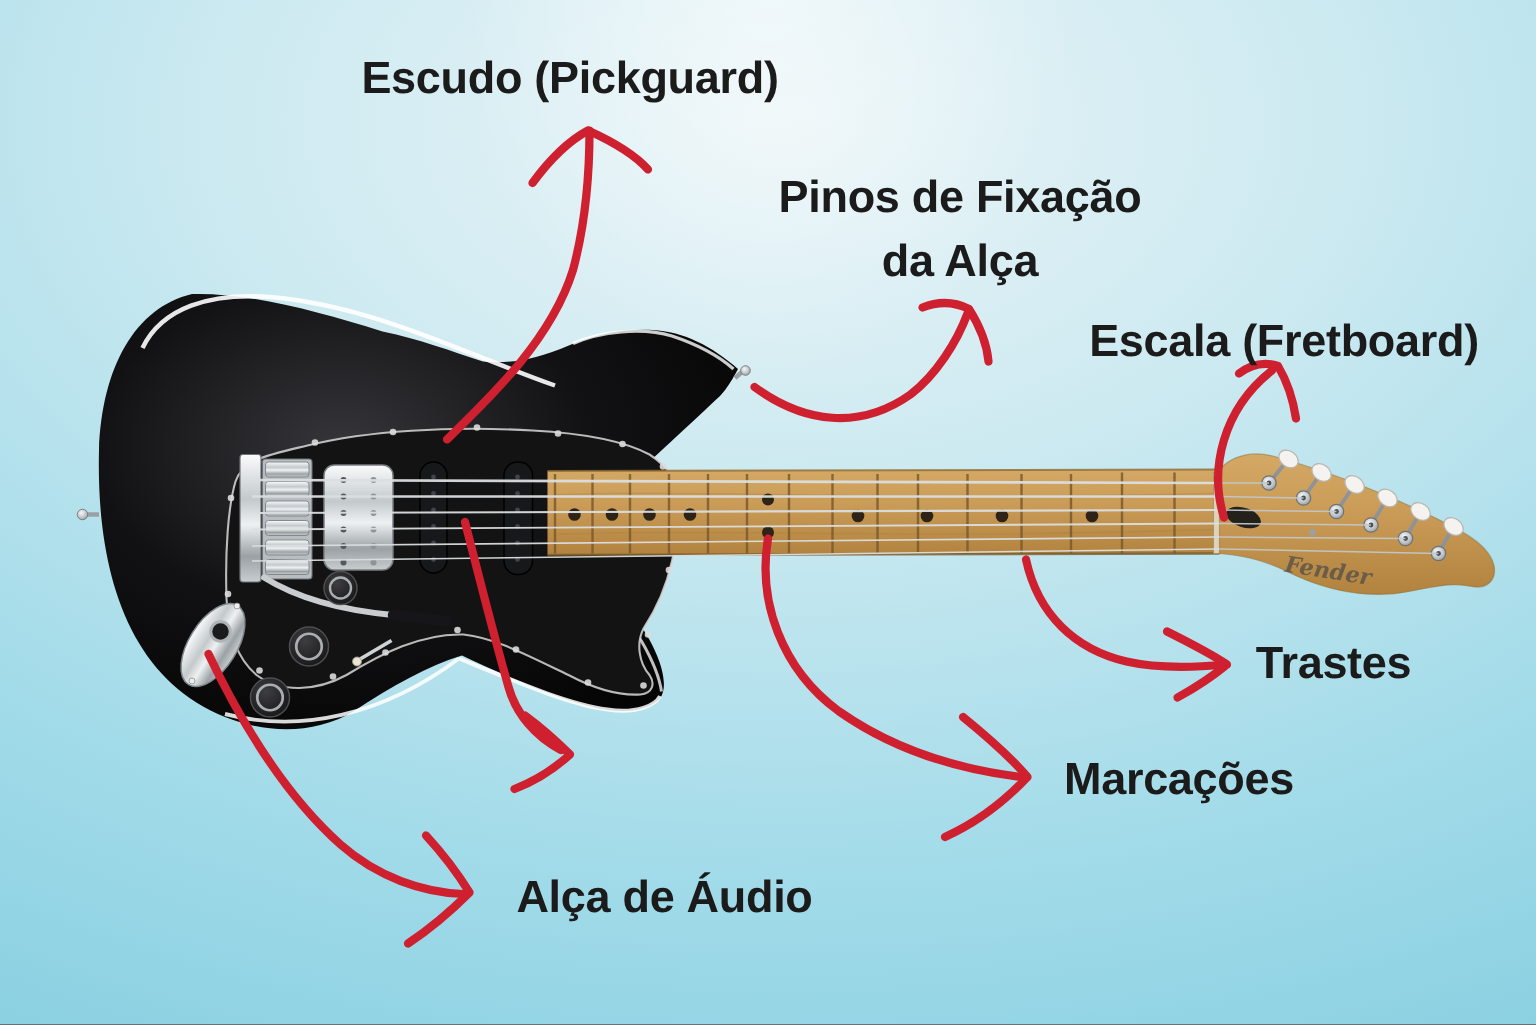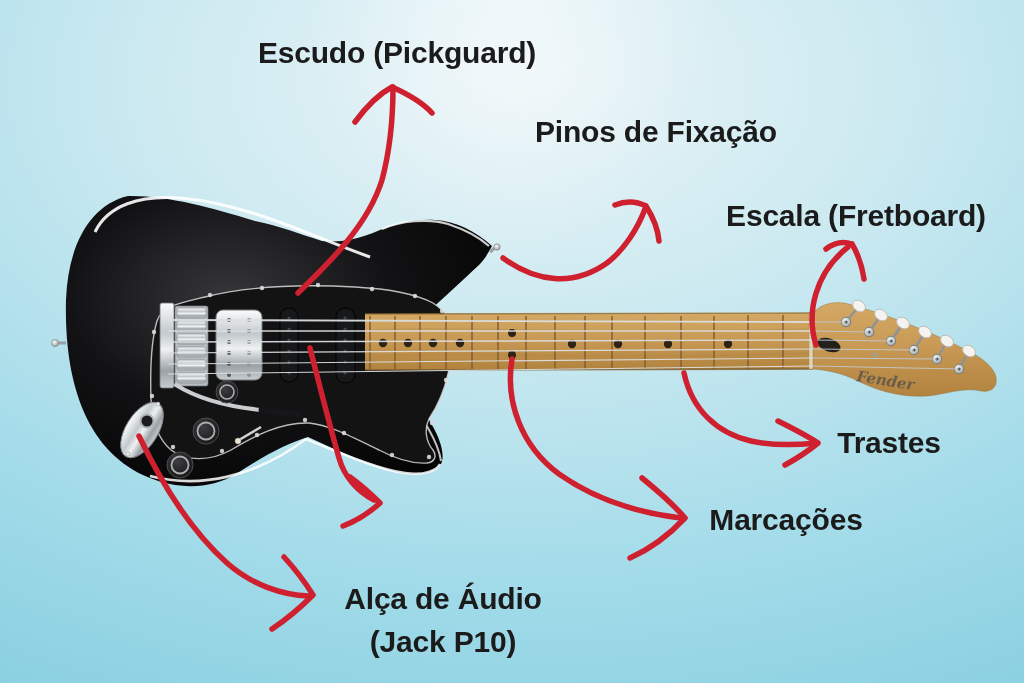--- a/index.html
+++ b/index.html
@@ -305,33 +305,33 @@
         <path class="arrow" d="M310 348 C321 391 329 423 339 458 C344 476 357 491 374 500"></path>
         <path class="arrow" d="M350 477 C361 485 371 494 380 503 M380 503 C369 513 356 521 343 526"></path>
       </g>
       <g>
         <path class="arrow" d="M139 436 C160 480 190 530 227 563 C252 585 282 595 309 596"></path>
         <path class="arrow" d="M284 557 C295 569 305 582 313 595 M313 595 C300 608 287 619 272 629"></path>
       </g>
     </g>
   </svg>
 
-  <div class="label" style="left:397px;top:31px">
+  <div class="label" style="left:380px;top:31px">
     <span>Escudo (Pickguard)</span>
   </div>
-  <div class="label" style="left:656px;top:110px">
+  <div class="label" style="left:640px;top:110px">
     <span>Pinos de Fixação</span>
-  </div>
-  <div class="label" style="left:856px;top:194px">
+    <span>da Alça</span>
+  </div>
+  <div class="label" style="left:856px;top:206px">
     <span>Escala (Fretboard)</span>
   </div>
   <div class="label" style="left:786px;top:498px">
     <span>Marcações</span>
   </div>
   <div class="label" style="left:889px;top:421px">
     <span>Trastes</span>
   </div>
   <div class="label" style="left:443px;top:577px">
     <span>Alça de Áudio</span>
-    <span>(Jack P10)</span>
   </div>
 
 </div>
 
 </body></html>

